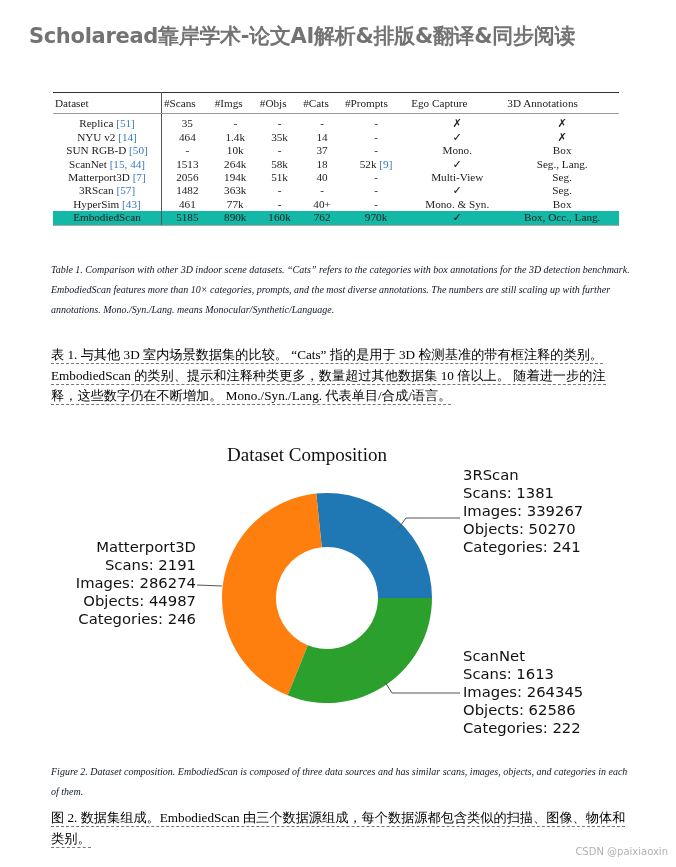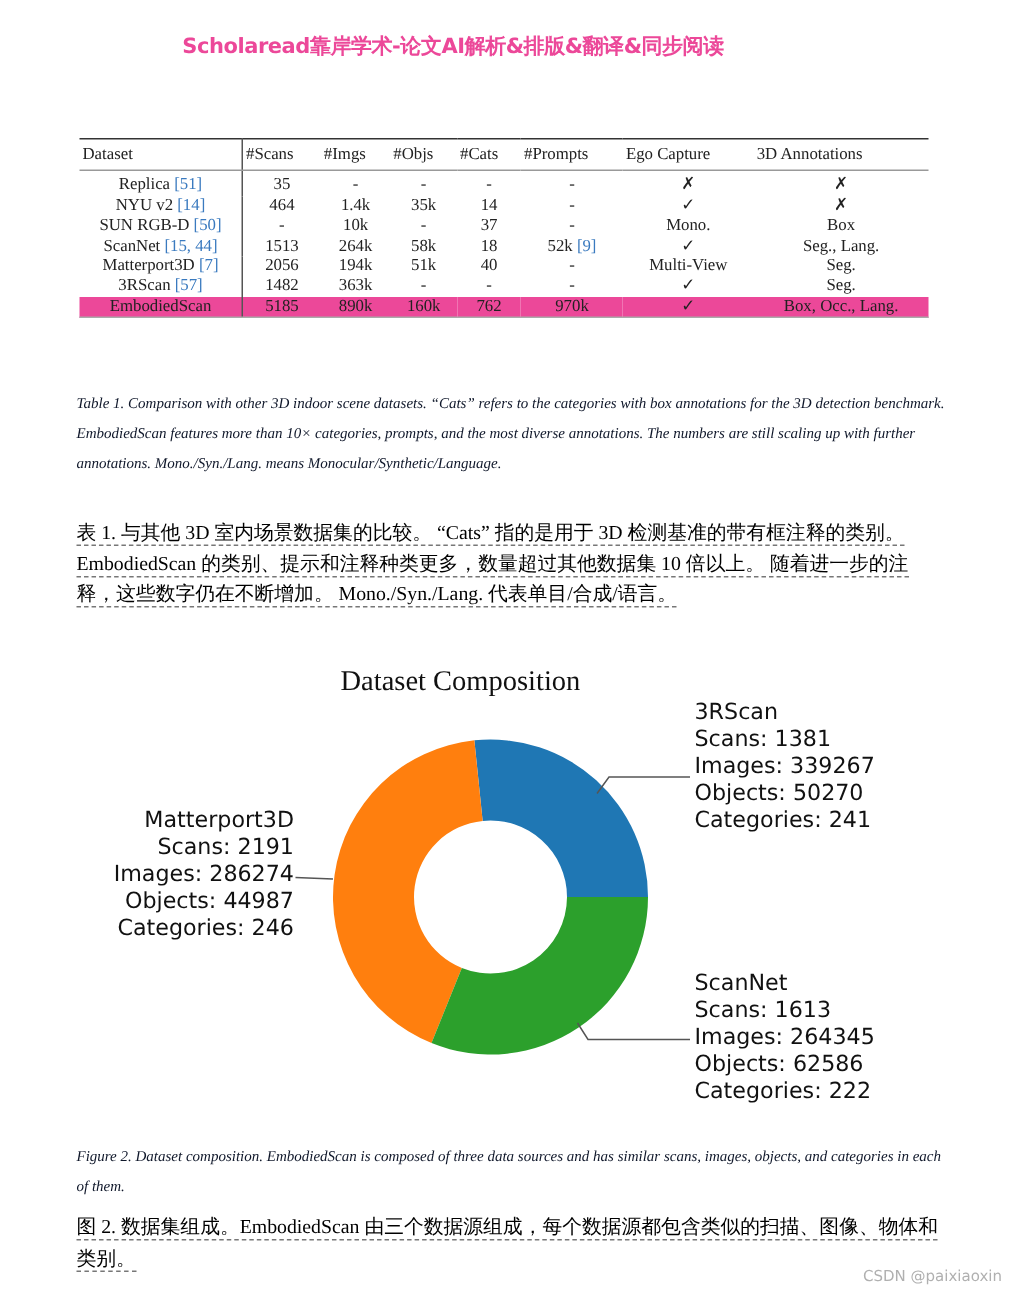--- a/index.html
+++ b/index.html
@@ -1,23 +1,23 @@
 <!DOCTYPE html>
 <html><head>
 <meta charset="utf-8">
 <style>
   html, body { margin: 0; padding: 0; background: #ffffff; }
   body { width: 676px; height: 867px; position: relative; overflow: hidden; font-family: "Liberation Serif", serif; color: #222; }
-  .banner { position: absolute; left: 0; top: 22px; width: 604px; text-align: center; font-family: "DejaVu Sans", sans-serif; font-weight: bold; font-size: 14px; color: #ec4899; letter-spacing: -0.3px; }
+  .banner { position: absolute; left: 0; top: 22px; width: 604px; text-align: center; font-family: "DejaVu Sans", sans-serif; font-weight: bold; font-size: 21px; color: #737373; letter-spacing: -0.3px; }
   table.cmp { position: absolute; left: 53px; top: 92px; width: 566px; border-collapse: collapse; font-size: 11.2px; line-height: 13.4px; }
   table.cmp thead tr th { font-weight: normal; padding: 4px 2px 3px; border-top: 1.6px solid #333; border-bottom: 1px solid #999; text-align: left; white-space: nowrap; }
   table.cmp tbody td { text-align: center; padding: 0 2px; white-space: nowrap; }
   table.cmp tbody tr:first-child td { padding-top: 3px; margin-top: 32px; }
   table.cmp .sep { border-right: 1.5px solid #555; }
-  table.cmp tr.hl td { background: #ec4899; }
+  table.cmp tr.hl td { background: #14b8a6; }
   table.cmp tbody tr:last-child td { border-bottom: 1px solid #aaa; }
   .ref { color: #3a7abf; }
   .caption { position: absolute; left: 51px; width: 580px; font-size: 10px; line-height: 20px; color: #0f172a; font-style: italic; }
   .cn { position: absolute; left: 51px; width: 580px; font-size: 13.2px; line-height: 20.5px; color: #000000; }
   .cn span.u { border-bottom: 1.5px dashed #777; padding-bottom: 1px; }
   .chart-title { position: absolute; left: 227px; top: 444px; font-family: Liberation Serif, serif; font-size: 19px; color: #111; }
   .lbl { position: absolute; font-family: "DejaVu Sans", sans-serif; font-size: 14.8px; line-height: 18px; color: #111; white-space: nowrap; }
   .lbl.right { text-align: right; }
   svg.donut { position: absolute; left: 0; top: 0; }
   .watermark { position: absolute; right: 8px; top: 846px; font-family: "DejaVu Sans", sans-serif; font-size: 10px; color: #b0b0b0; }
@@ -94,20 +94,30 @@
       <tr>
         <td class="sep"><span>3RScan</span> <span class="ref">[57]</span></td>
         <td>1482</td>
         <td>363k</td>
         <td>-</td>
         <td>-</td>
         <td><span>-</span></td>
         <td>✓</td>
         <td>Seg.</td>
       </tr>
+      <tr>
+        <td class="sep"><span>HyperSim</span> <span class="ref">[43]</span></td>
+        <td>461</td>
+        <td>77k</td>
+        <td>-</td>
+        <td>40+</td>
+        <td><span>-</span></td>
+        <td>Mono. &amp; Syn.</td>
+        <td>Box</td>
+      </tr>
       <tr class="hl">
         <td class="sep"><span>EmbodiedScan</span></td>
         <td>5185</td>
         <td>890k</td>
         <td>160k</td>
         <td>762</td>
         <td><span>970k</span></td>
         <td>✓</td>
         <td>Box, Occ., Lang.</td>
       </tr>

